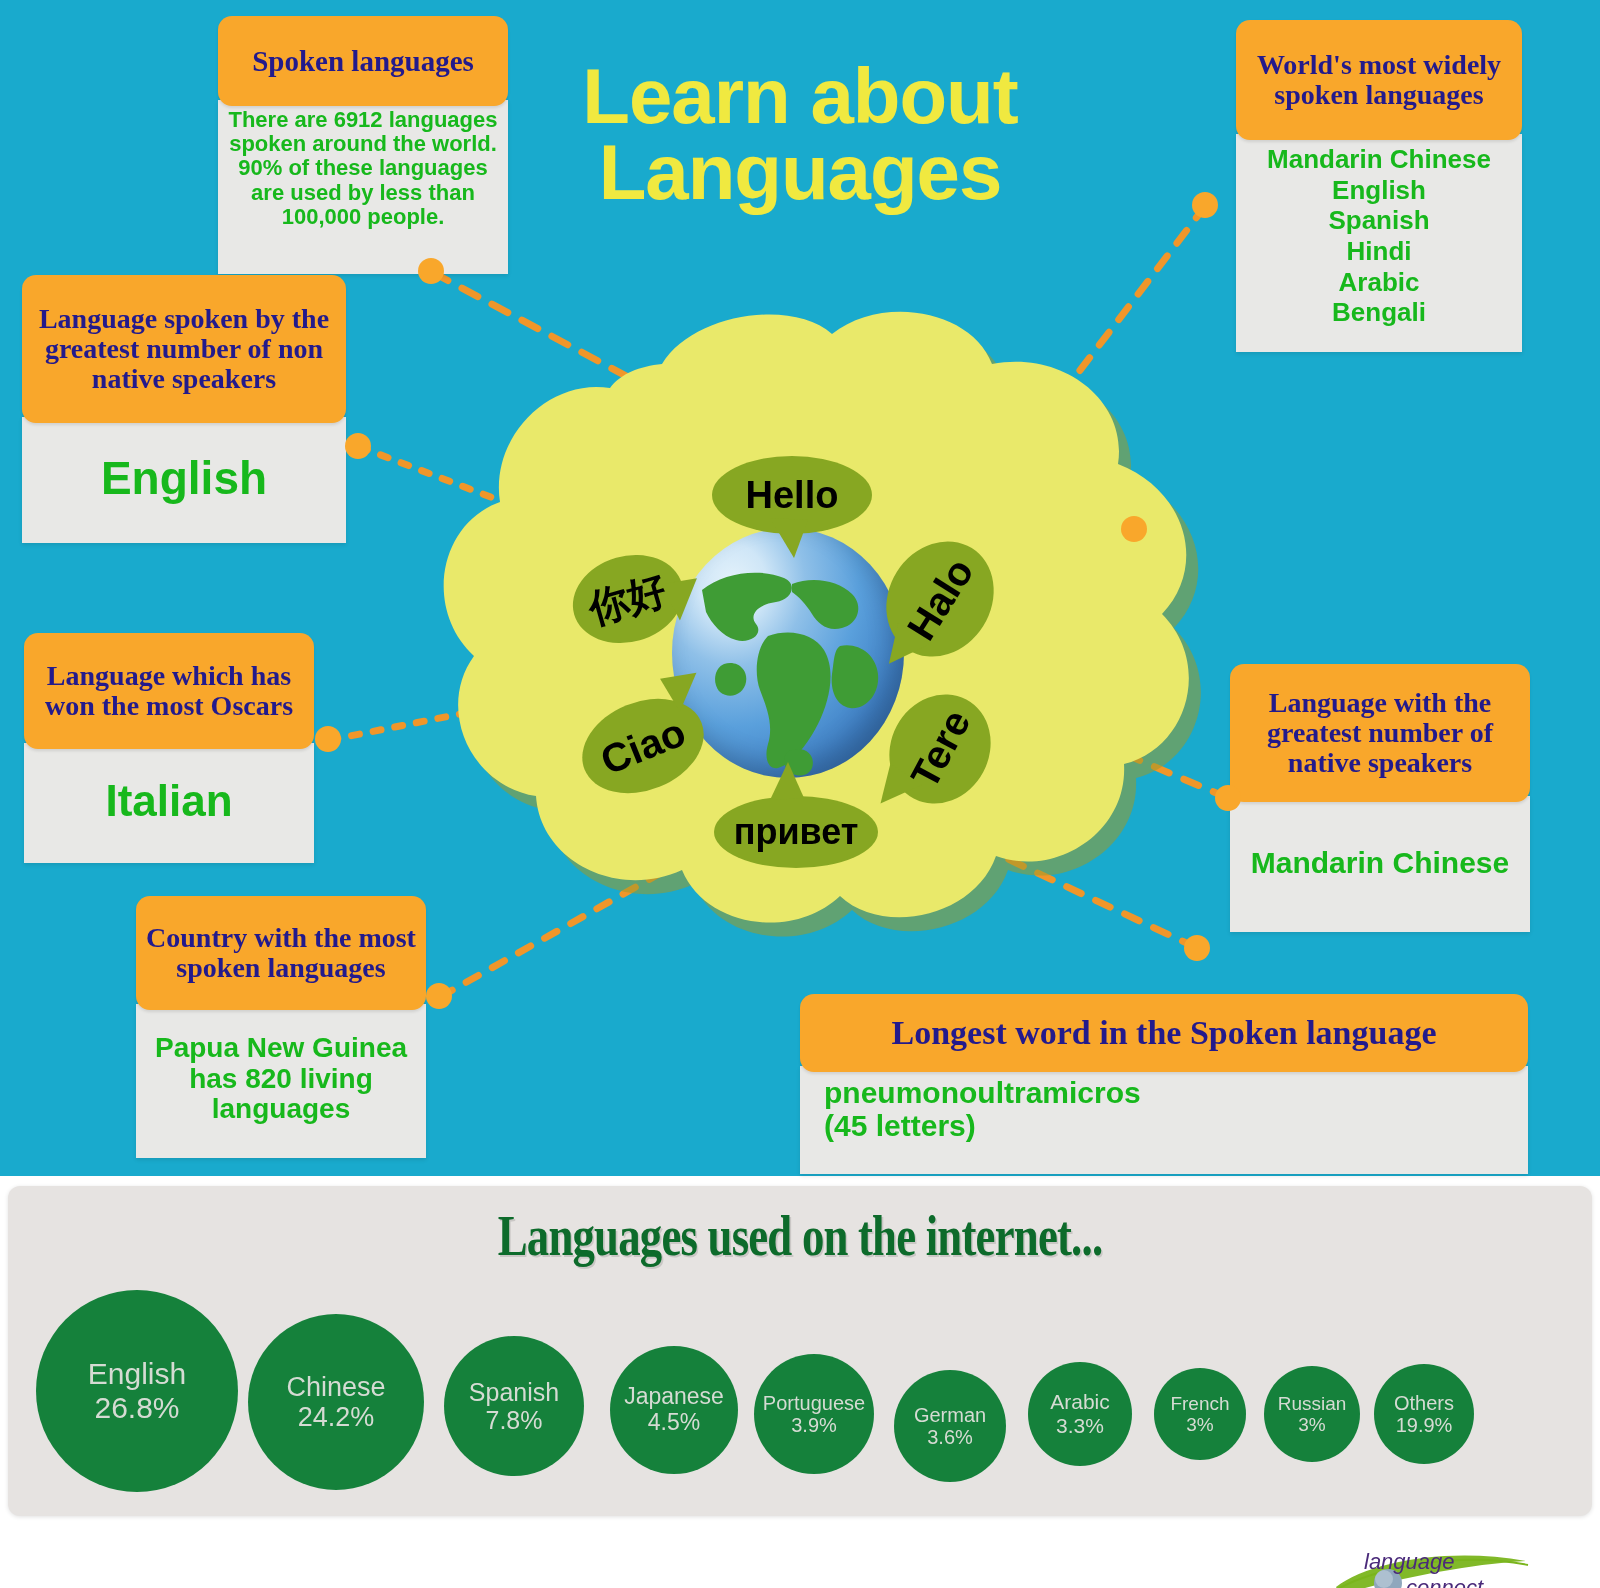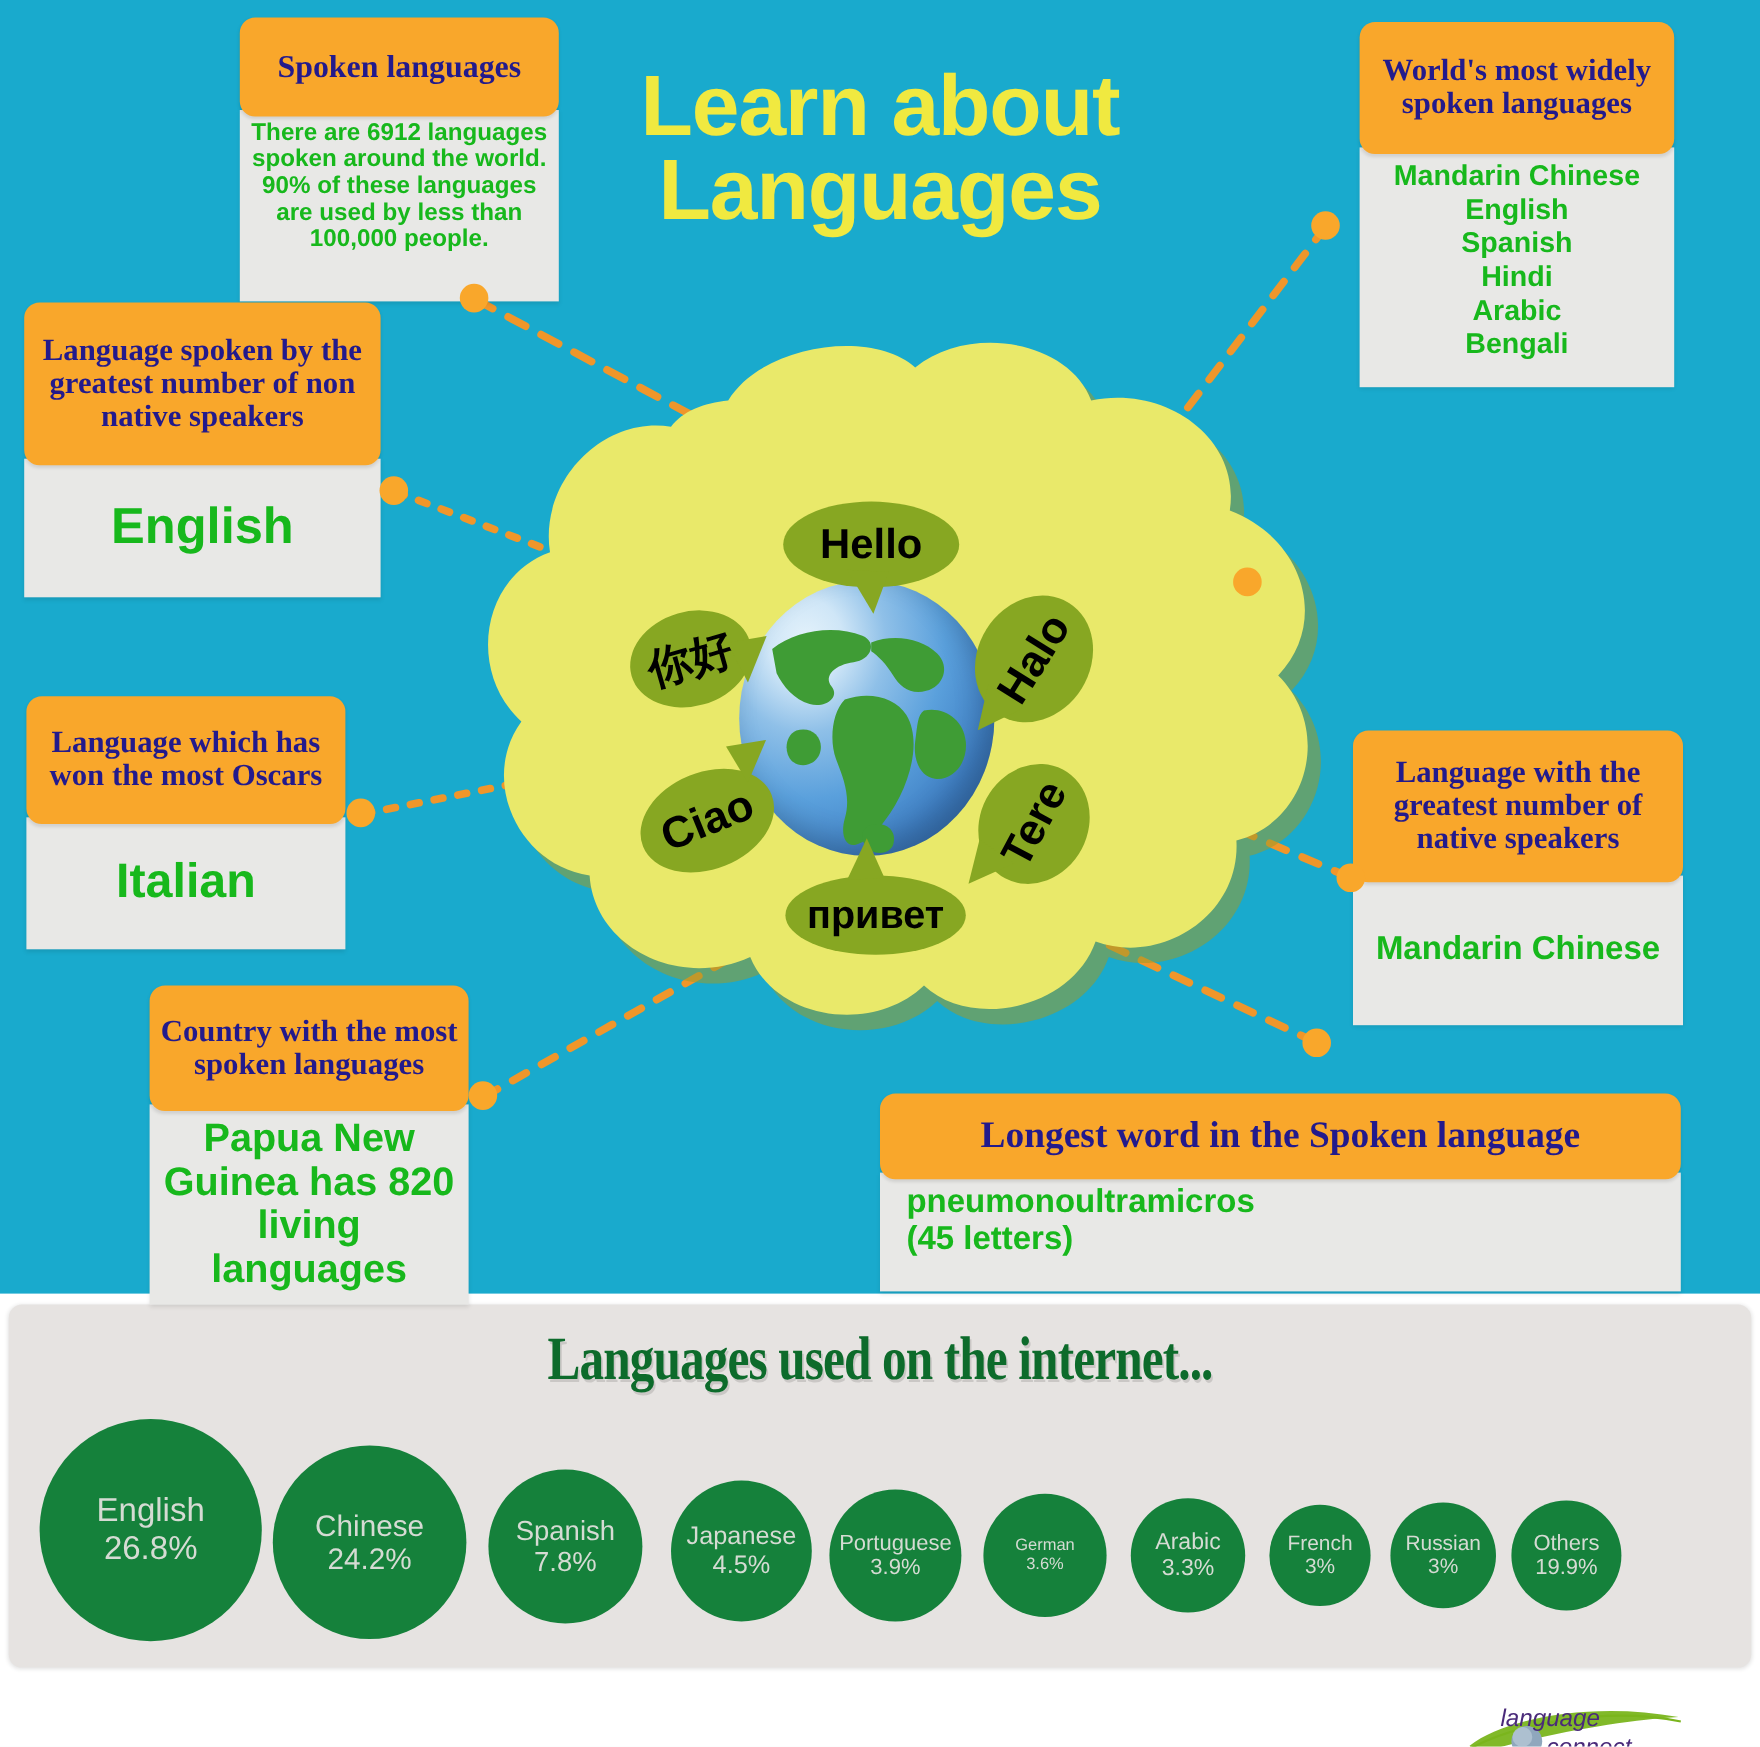--- a/index.html
+++ b/index.html
@@ -212,21 +212,21 @@
       <div class="ib-body" style="font-size:46px;min-height:102px;display:flex;align-items:center;justify-content:center;">English</div>
     </div>
 
     <div class="infobox" style="left:24px;top:633px;width:290px;">
       <div class="ib-head" style="font-size:28px;height:100px;display:flex;align-items:center;justify-content:center;">Language which has won the most Oscars</div>
       <div class="ib-body" style="font-size:44px;min-height:96px;display:flex;align-items:center;justify-content:center;">Italian</div>
     </div>
 
     <div class="infobox" style="left:136px;top:896px;width:290px;">
       <div class="ib-head" style="font-size:28px;height:98px;display:flex;align-items:center;justify-content:center;">Country with the most spoken languages</div>
-      <div class="ib-body" style="font-size:36px;min-height:130px;display:flex;align-items:center;justify-content:center;">Papua New Guinea has 820 living languages</div>
+      <div class="ib-body" style="font-size:28px;min-height:130px;display:flex;align-items:center;justify-content:center;">Papua New Guinea has 820 living languages</div>
     </div>
 
     <div class="infobox" style="left:1236px;top:20px;width:286px;">
       <div class="ib-head" style="font-size:28px;height:104px;display:flex;align-items:center;justify-content:center;">World's most widely spoken languages</div>
       <div class="ib-body" style="font-size:26px;white-space:pre-line;min-height:194px;padding-top:10px;line-height:1.18;">Mandarin Chinese
 English
 Spanish
 Hindi
 Arabic
 Bengali</div>
@@ -268,21 +268,21 @@
     <div class="circle" style="left:602px;top:160px;width:128px;height:128px;font-size:23px;">
       <span>Japanese</span>
       <span>4.5%</span>
     </div>
 
     <div class="circle" style="left:746px;top:168px;width:120px;height:120px;font-size:20px;">
       <span>Portuguese</span>
       <span>3.9%</span>
     </div>
 
-    <div class="circle" style="left:886px;top:172px;width:112px;height:112px;font-size:15px;">
+    <div class="circle" style="left:886px;top:184px;width:112px;height:112px;font-size:20px;">
       <span>German</span>
       <span>3.6%</span>
     </div>
 
     <div class="circle" style="left:1020px;top:176px;width:104px;height:104px;font-size:21px;">
       <span>Arabic</span>
       <span>3.3%</span>
     </div>
 
     <div class="circle" style="left:1146px;top:182px;width:92px;height:92px;font-size:19px;">

